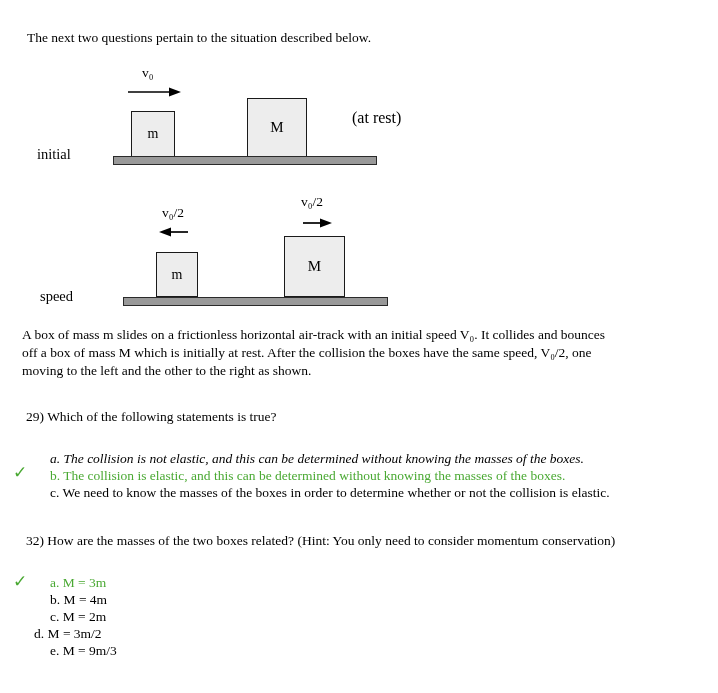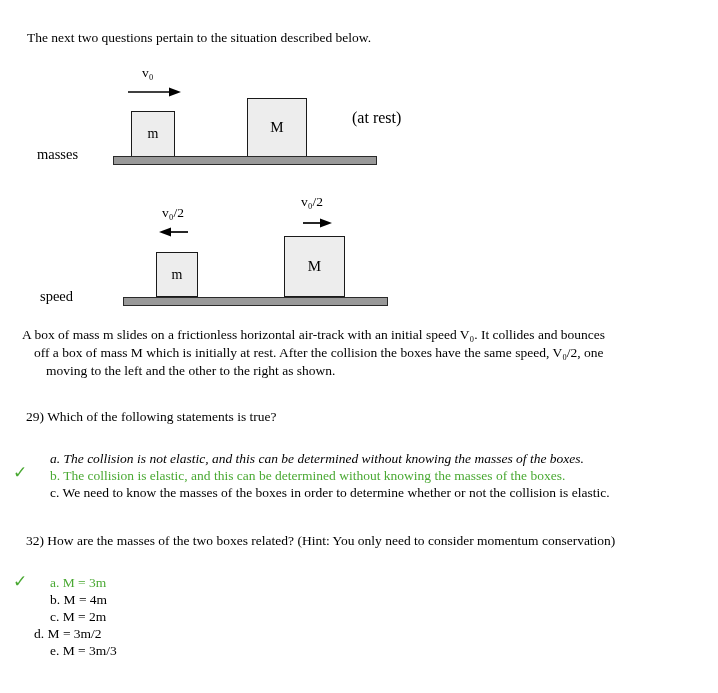--- a/index.html
+++ b/index.html
@@ -72,21 +72,21 @@
     </div>
 
     <div class="box large" style="left:247px; top:98px; width:60px; height:59px;">
       <span>M</span>
     </div>
 
     <div class="line" style="left:336px; top:109px; font-size:16px;margin-left:16px;">(at rest)</div>
 
     <div class="track" style="left:113px; top:156px; width:264px; height:9px;"></div>
 
-    <div class="line state-label" style="left:37px; top:146px;">masses</div>
+    <div class="line state-label" style="left:37px; top:146px;">initial</div>
   </div>
 
   <div>
     <div class="line" style="left:162px; top:204px;">v₀/2</div>
 
     <svg class="arrow" style="left:159px; top:226px;" width="30" height="12">
       <line x1="29" y1="6" x2="10" y2="6" stroke="#000" stroke-width="1.7"></line>
       <polygon points="12,1.5 0,6 12,10.5" fill="#000"></polygon>
     </svg>
 
@@ -105,22 +105,22 @@
       <span>M</span>
     </div>
 
     <div class="track" style="left:123px; top:297px; width:265px; height:9px;"></div>
 
     <div class="line state-label" style="left:40px; top:288px;">speed</div>
   </div>
 
   <div>
     <div class="line" style="left:22px; top:326px;">A box of mass m slides on a frictionless horizontal air-track with an initial speed V₀. It collides and bounces</div>
-    <div class="line" style="left:22px; top:344px;margin-left:12px;">off a box of mass M which is initially at rest. After the collision the boxes have the same speed, V₀/2, one</div>
-    <div class="line" style="left:22px; top:362px;margin-left:24px;">moving to the left and the other to the right as shown.</div>
+    <div class="line" style="left:22px; top:344px;">off a box of mass M which is initially at rest. After the collision the boxes have the same speed, V₀/2, one</div>
+    <div class="line" style="left:22px; top:362px;">moving to the left and the other to the right as shown.</div>
   </div>
 
   <div>
     <div class="line" style="left:26px; top:408px;">29) Which of the following statements is true?</div>
 
     <div class="check" style="left:13px; top:464px;">✓</div>
 
     <div class="line" style="left:50px; top:450px;font-style:italic;">a. The collision is not elastic, and this can be determined without knowing the masses of the boxes.</div>
     <div class="line green" style="left:50px; top:467px;">b. The collision is elastic, and this can be determined without knowing the masses of the boxes.</div>
     <div class="line" style="left:50px; top:484px;text-align:center;">c. We need to know the masses of the boxes in order to determine whether or not the collision is elastic.</div>
@@ -128,16 +128,16 @@
 
   <div>
     <div class="line" style="left:26px; top:532px;">32) How are the masses of the two boxes related? (Hint: You only need to consider momentum conservation)</div>
 
     <div class="check" style="left:13px; top:573px;">✓</div>
 
     <div class="line green" style="left:50px; top:574px;">a. M = 3m</div>
     <div class="line" style="left:50px; top:591px;">b. M = 4m</div>
     <div class="line" style="left:50px; top:608px;">c. M = 2m</div>
     <div class="line" style="left:34px; top:625px;">d. M = 3m/2</div>
-    <div class="line" style="left:50px; top:642px;">e. M = 3m/3</div>
+    <div class="line" style="left:50px; top:642px;">e. M = 9m/3</div>
   </div>
 
 </div>
 
 </body></html>

